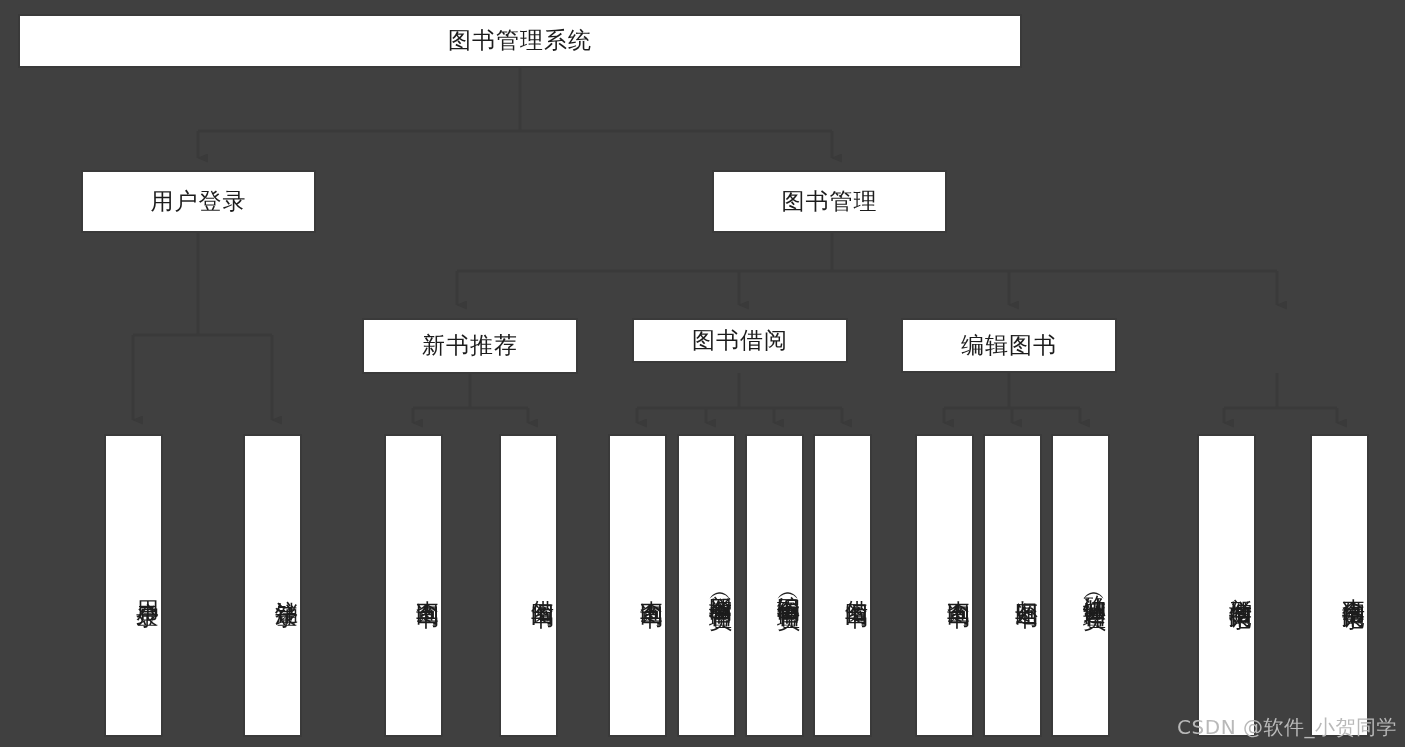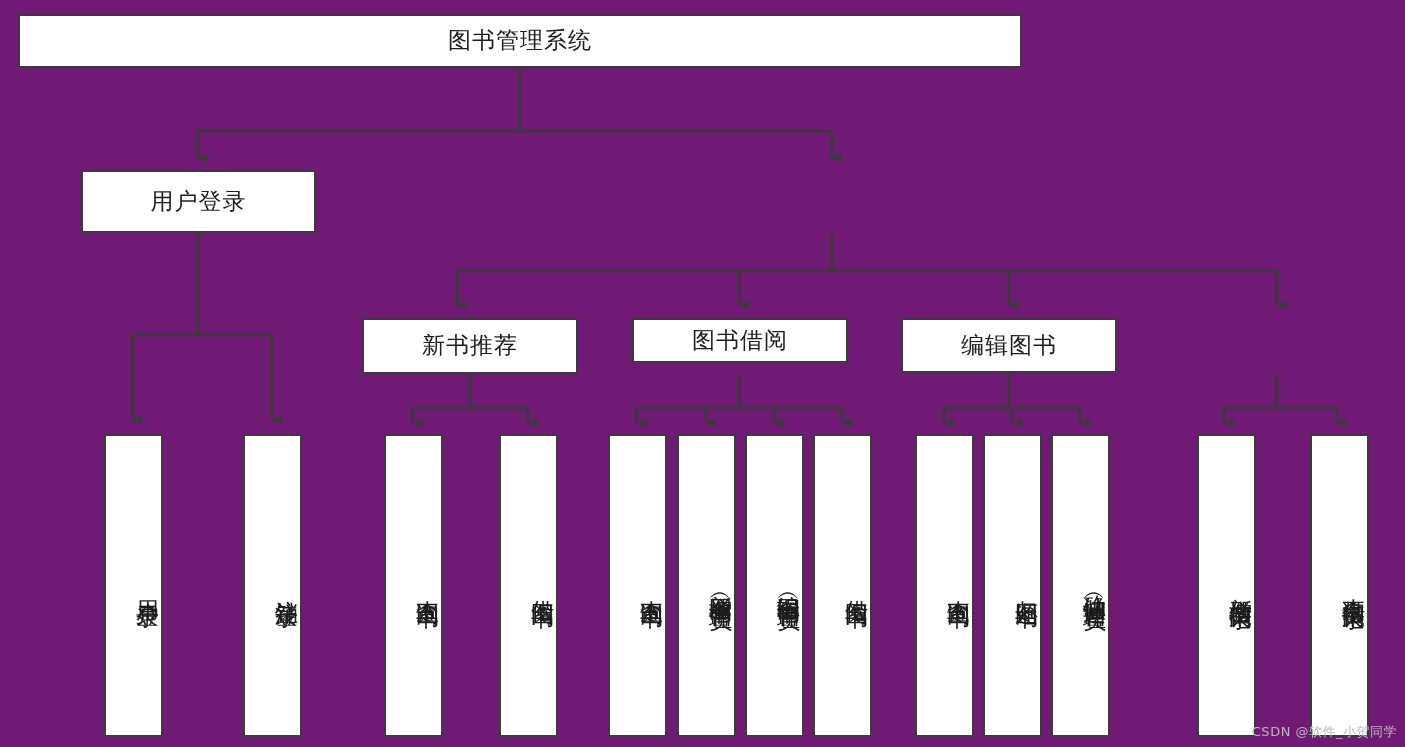--- a/index.html
+++ b/index.html
@@ -8,21 +8,21 @@
     padding: 0;
     background: #ffffff;
   }
   body {
     font-family: "DejaVu Sans", "Liberation Sans", sans-serif;
   }
   #diagram-root {
     position: relative;
     width: 1405px;
     height: 747px;
-    background: #701a75;
+    background: #404040;
     overflow: hidden;
   }
   #edge-layer {
     position: absolute;
     left: 0;
     top: 0;
     width: 1405px;
     height: 747px;
     pointer-events: none;
   }
@@ -53,21 +53,21 @@
   }
   .node.vert .node-label {
     writing-mode: vertical-rl;
     text-orientation: upright;
     white-space: nowrap;
   }
   #watermark {
     position: absolute;
     right: 8px;
     bottom: 6px;
-    font-size: 13px;
+    font-size: 20px;
     color: #b9b9b9;
     letter-spacing: 0.5px;
     white-space: nowrap;
     user-select: none;
   }
 </style>
 </head>
 <body>
 
 <div id="diagram-root">
@@ -135,20 +135,23 @@
   </svg>
 
   <div class="node horiz" style="left:18px; top:14px; width:1004px; height:54px;">
     <span class="node-label">图书管理系统</span>
   </div>
 
   <div class="node horiz" style="left:81px; top:170px; width:235px; height:63px;">
     <span class="node-label">用户登录</span>
   </div>
 
+  <div class="node horiz" style="left:712px; top:170px; width:235px; height:63px;">
+    <span class="node-label">图书管理</span>
+  </div>
 
   <div class="node horiz" style="left:362px; top:318px; width:216px; height:56px;">
     <span class="node-label">新书推荐</span>
   </div>
 
   <div class="node horiz" style="left:632px; top:318px; width:216px; height:45px;">
     <span class="node-label">图书借阅</span>
   </div>
 
   <div class="node horiz" style="left:901px; top:318px; width:216px; height:55px;">

